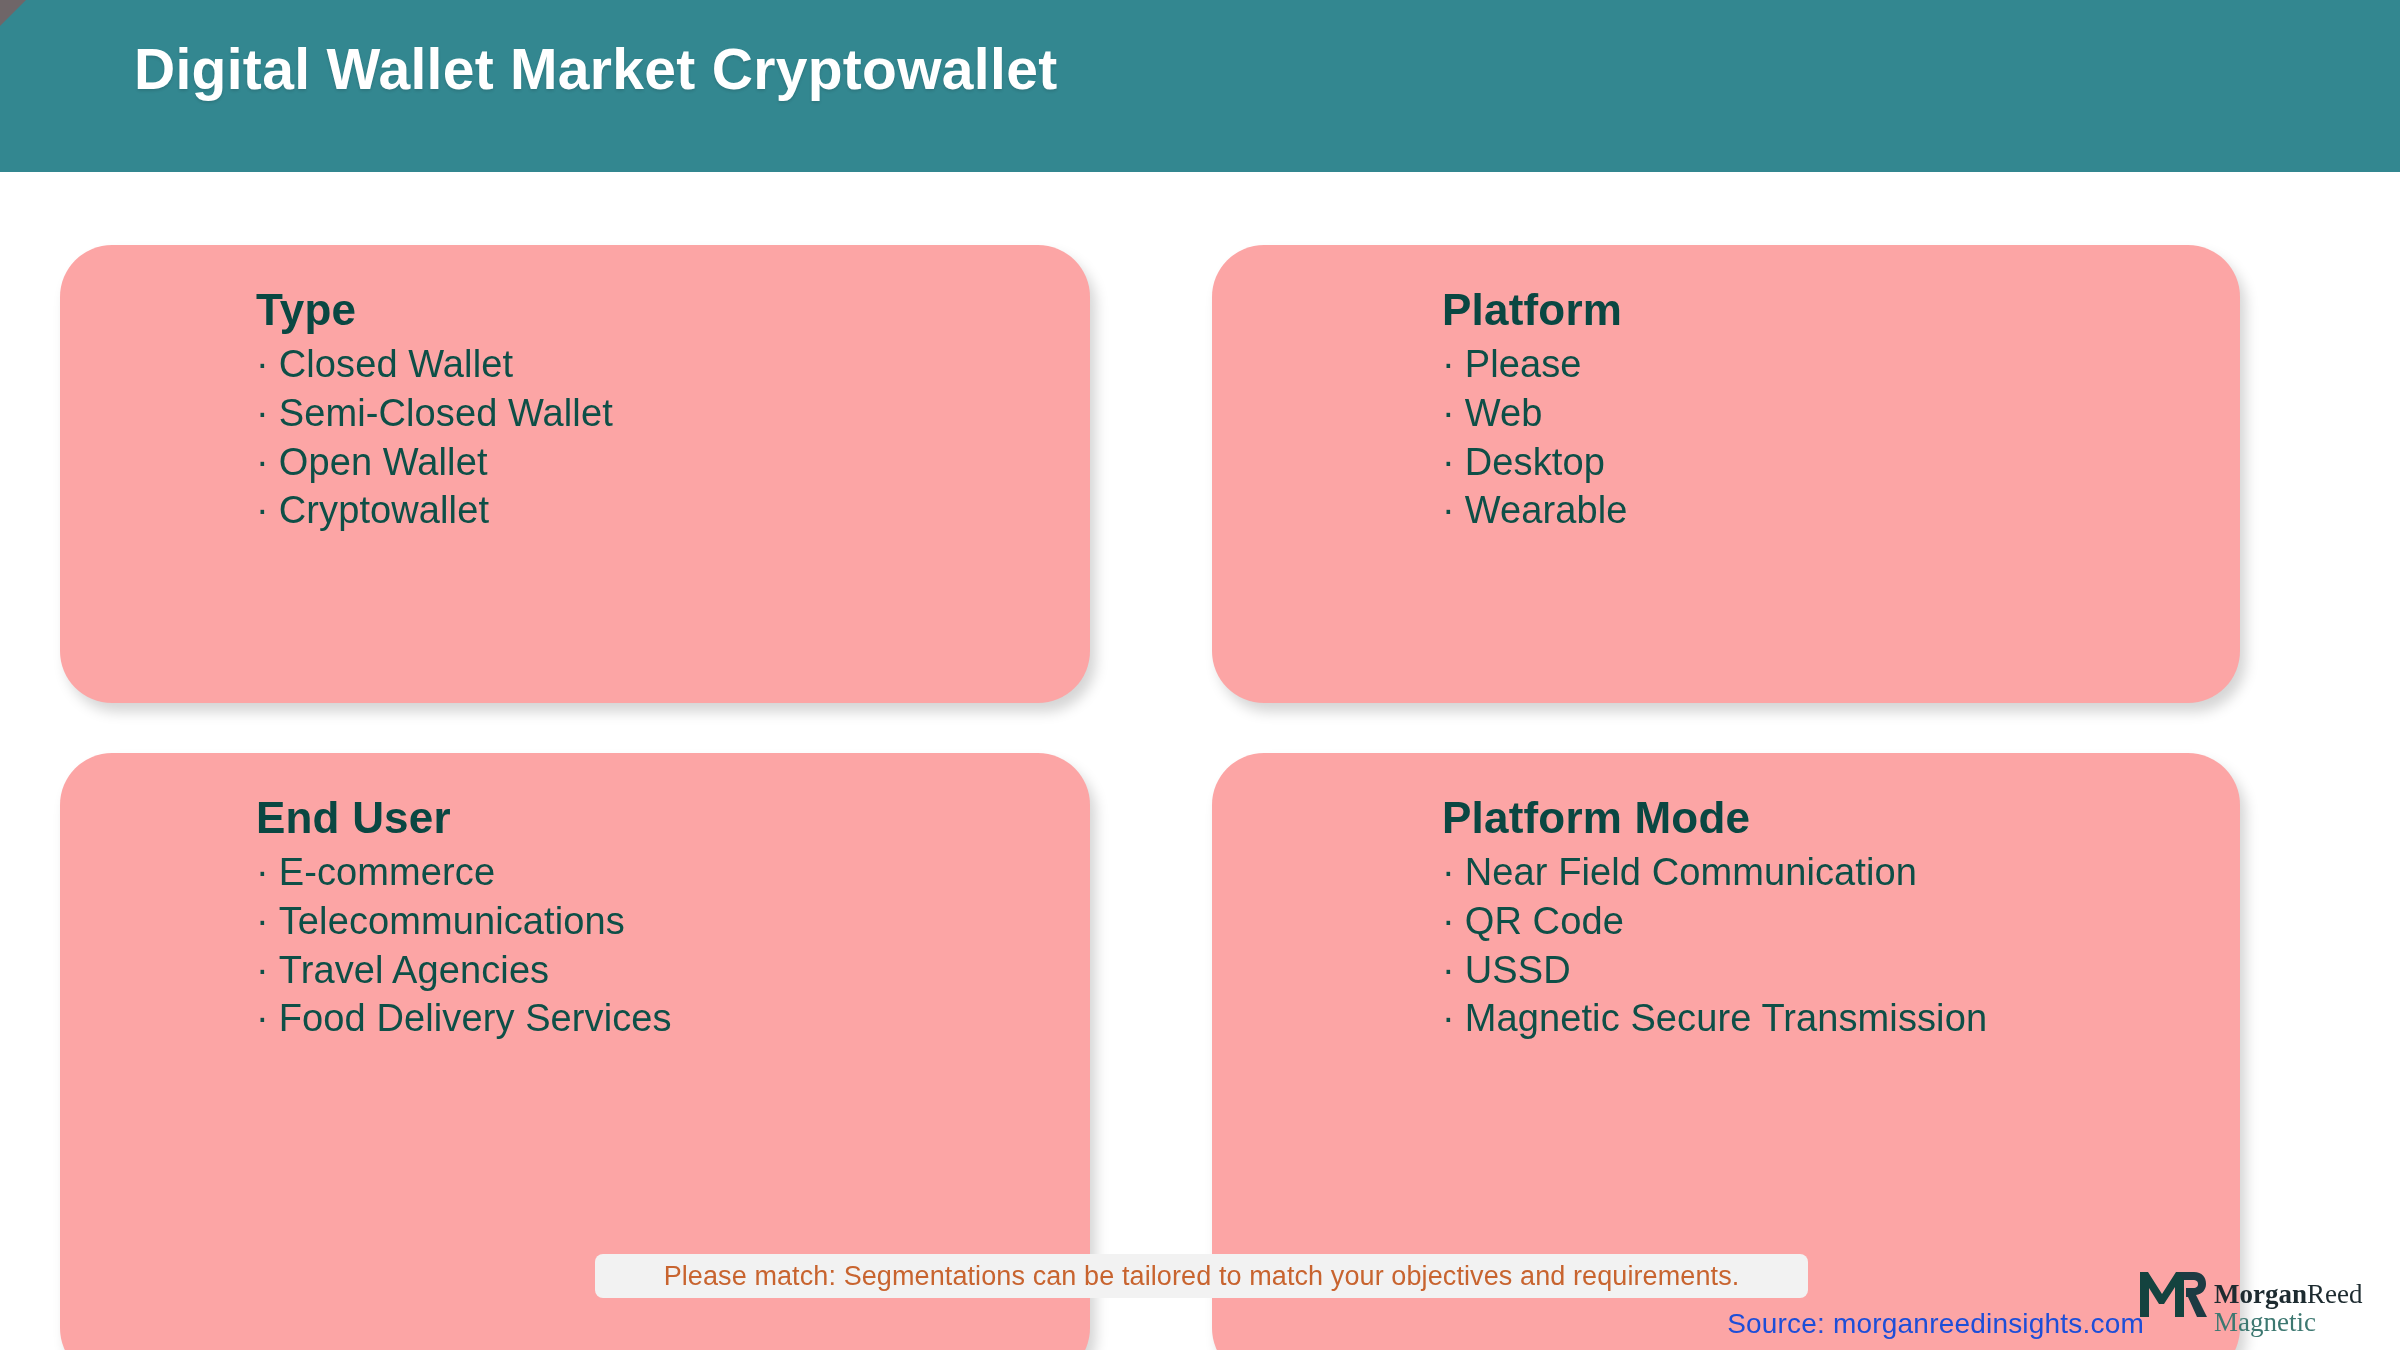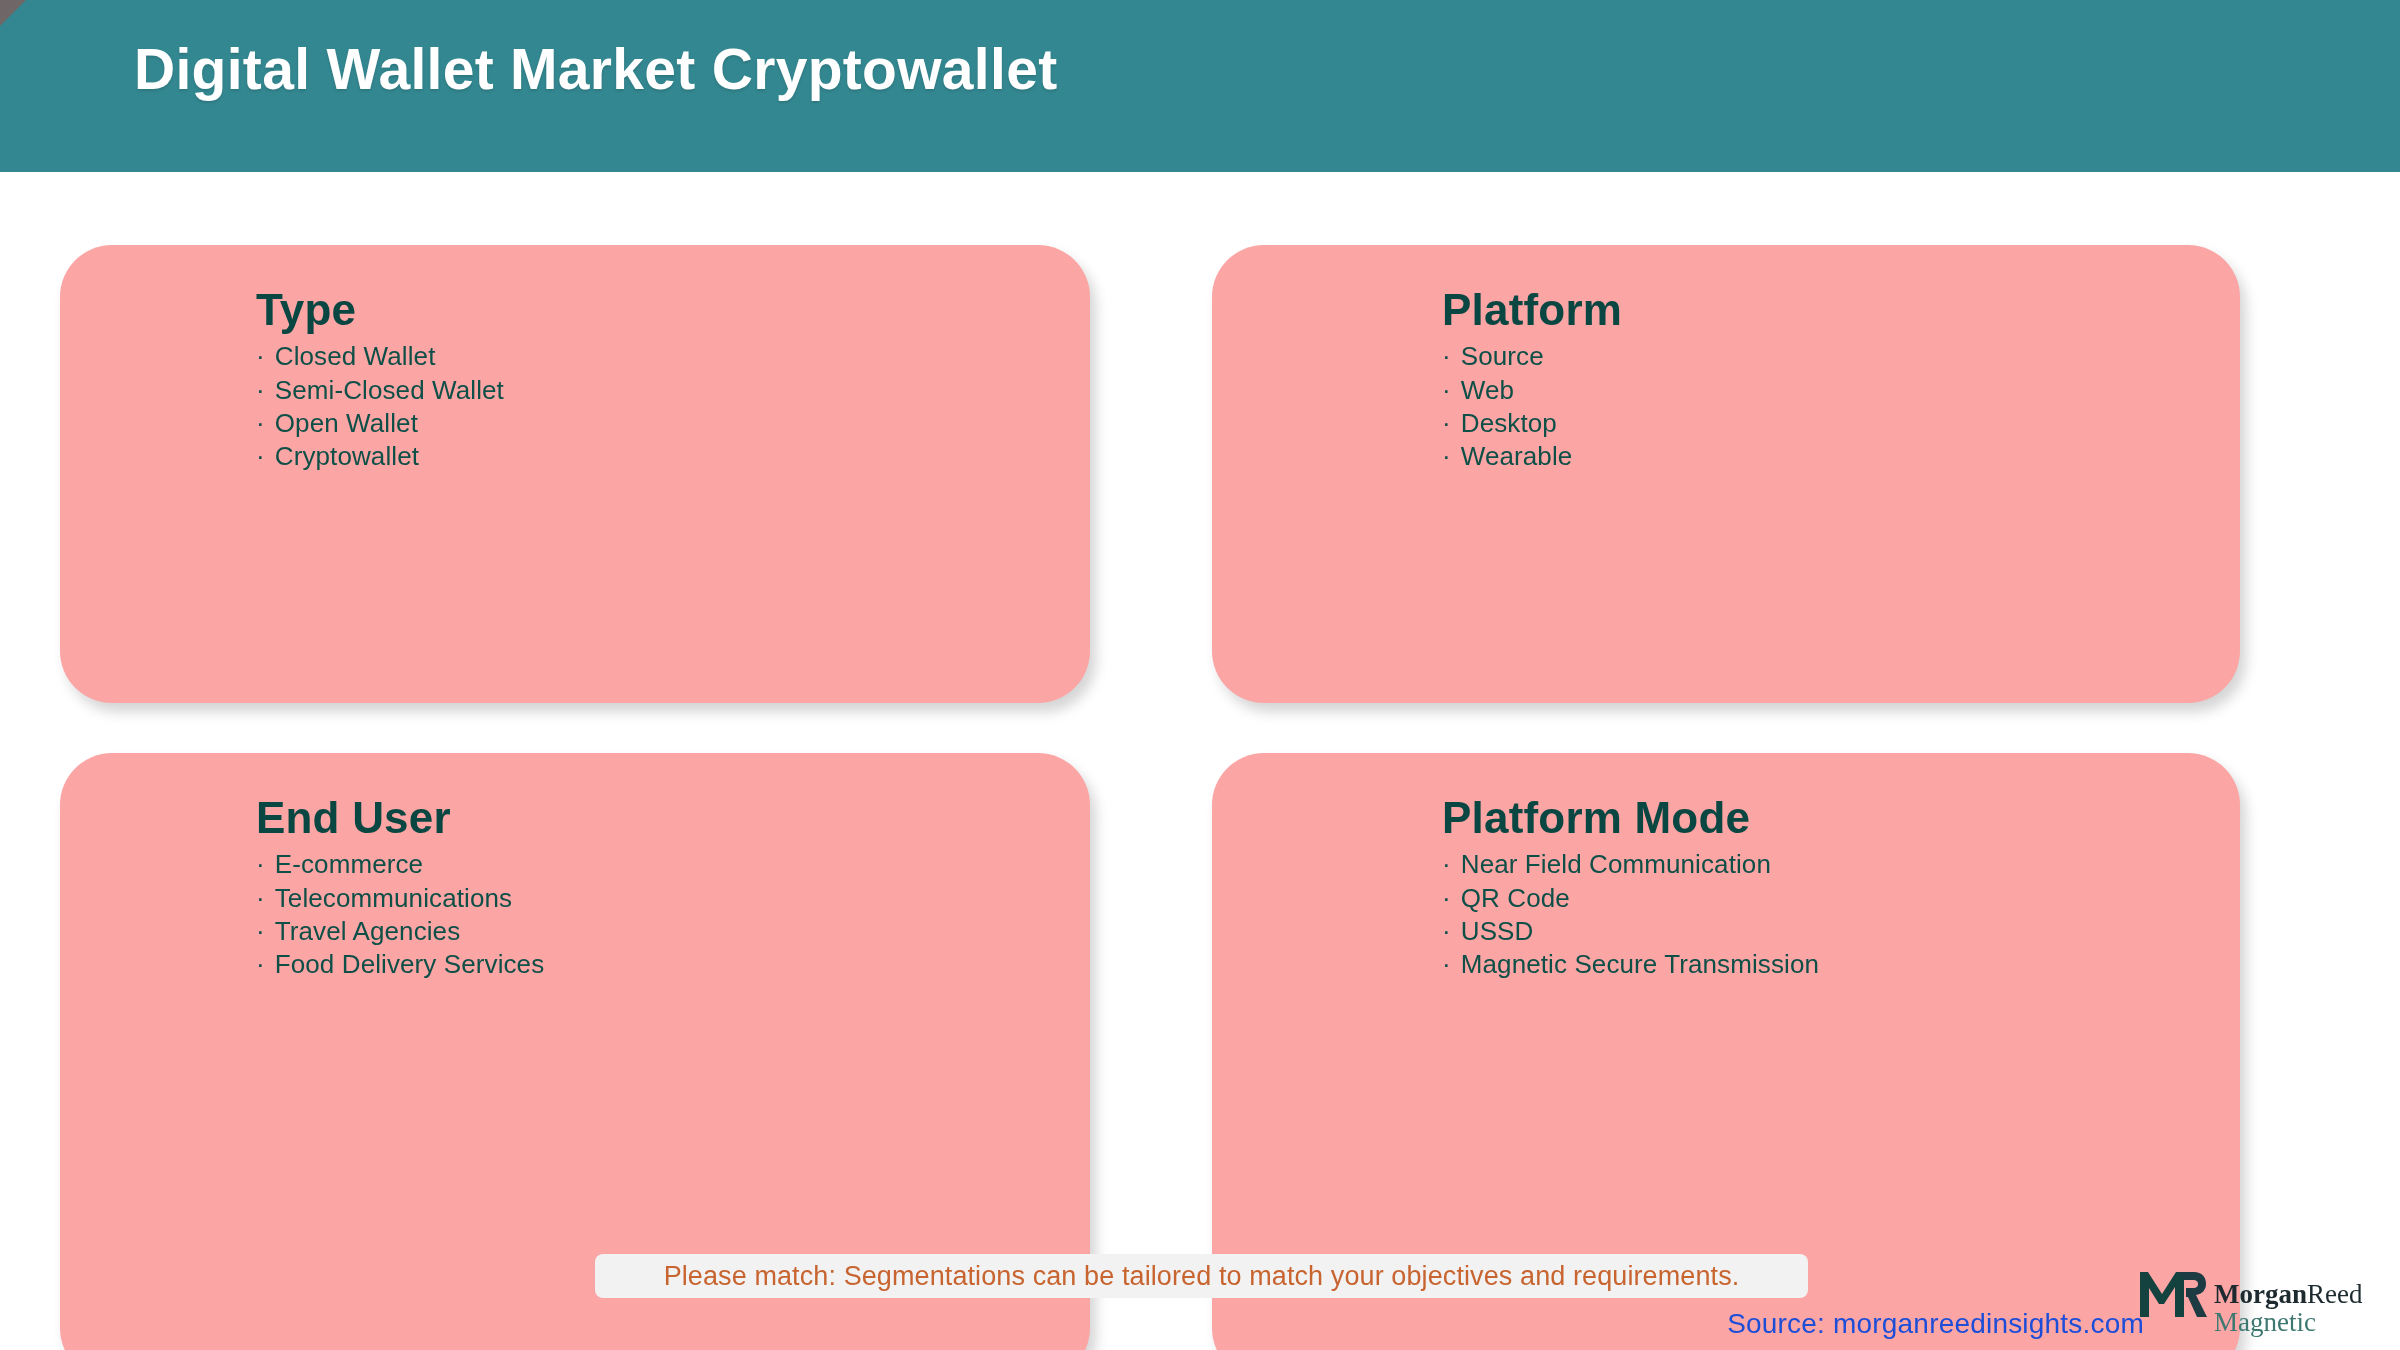--- a/index.html
+++ b/index.html
@@ -83,21 +83,21 @@
     letter-spacing: 0.2px;
     line-height: 1.12;
     white-space: nowrap;
   }
   .card-list {
     list-style: none;
     margin: 0;
     padding: 0;
   }
   .card-list li {
-    font-size: 26px;
+    font-size: 38px;
     color: #0e4f47;
     line-height: 1.28;
     white-space: nowrap;
     letter-spacing: 0.1px;
   }
   .bullet-dot {
     display: inline-block;
     margin-right: 10px;
   }
 
@@ -193,21 +193,21 @@
         <li><span class="bullet-dot">·</span><span>Open Wallet</span></li>
         <li><span class="bullet-dot">·</span><span>Cryptowallet</span></li>
       </ul>
     </div>
   </div>
 
   <div class="card card-1">
     <div class="card-inner">
       <div class="card-title">Platform</div>
       <ul class="card-list">
-        <li><span class="bullet-dot">·</span><span>Source</span></li>
+        <li><span class="bullet-dot">·</span><span>Please</span></li>
         <li><span class="bullet-dot">·</span><span>Web</span></li>
         <li><span class="bullet-dot">·</span><span>Desktop</span></li>
         <li><span class="bullet-dot">·</span><span>Wearable</span></li>
       </ul>
     </div>
   </div>
 
   <div class="card card-2">
     <div class="card-inner">
       <div class="card-title">End User</div>

